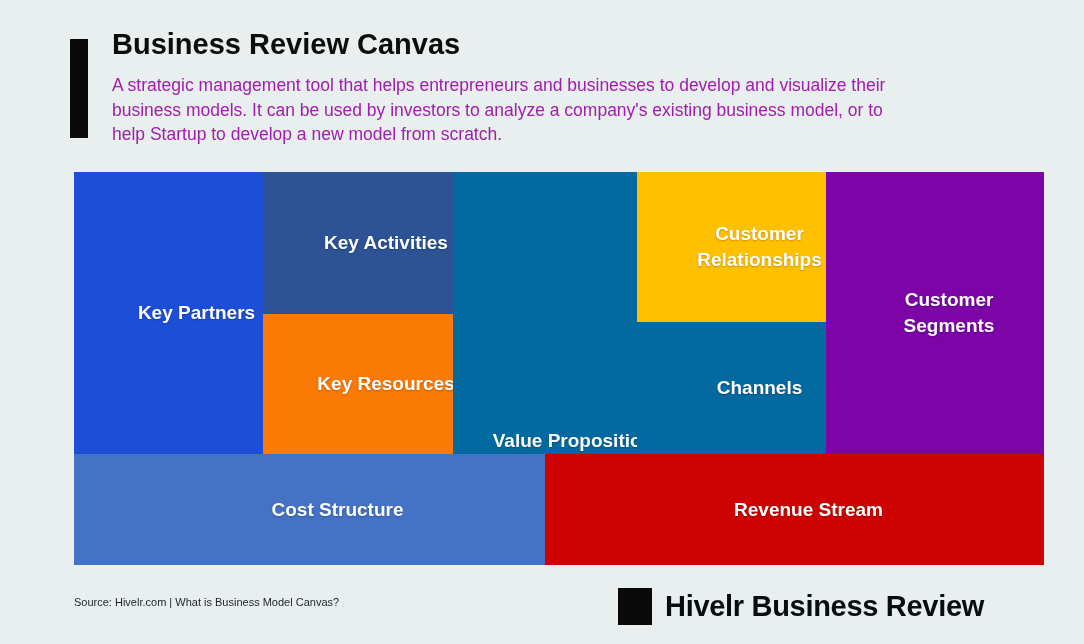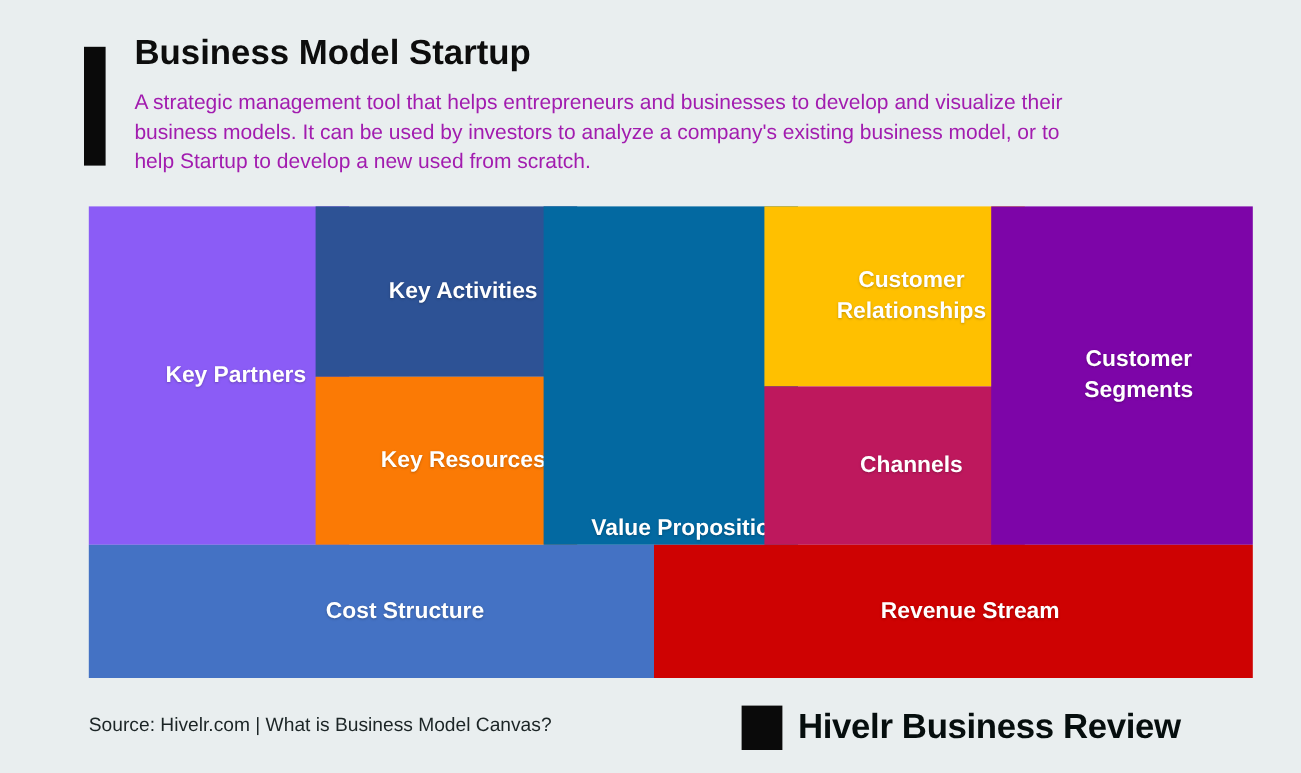--- a/index.html
+++ b/index.html
@@ -47,65 +47,65 @@
   .b-vp { left: 379px; top: 0;     width: 184px; height: 282px; }
   .b-cr { left: 563px; top: 0;     width: 189px; height: 150px; }
   .b-ch { left: 563px; top: 150px; width: 189px; height: 132px; }
   .b-cs { left: 752px; top: 0;     width: 190px; height: 282px; }
   .b-co { left: 0;     top: 282px; width: 471px; height: 111px; }
   .b-re { left: 471px; top: 282px; width: 471px; height: 111px; }
 
   
   .source {
     position: absolute; left: 74px; top: 596px;
-    font-size: 16px; color: #1c2526;
+    font-size: 11px; color: #1c2526;
   }
   .brand {
     position: absolute; left: 618px; top: 585px; height: 42px;
     display: flex; align-items: center;
   }
   .brand-square {
     width: 34px; height: 37px; margin-right: 13px;
   }
   .brand-name {
     font-size: 29px; font-weight: bold; color: #060e0e;
     letter-spacing: -0.3px; white-space: nowrap;
   }
 </style>
 </head>
 <body>
 
 <div class="page">
 
   <div class="accent-bar" style="background: rgb(10, 10, 10);"></div>
-  <div class="title">Business Model Startup</div>
+  <div class="title">Business Review Canvas</div>
   <div class="description">
     <div>A strategic management tool that helps entrepreneurs and businesses to develop and visualize their</div>
     <div>business models. It can be used by investors to analyze a company's existing business model, or to</div>
-    <div>help Startup to develop a new used from scratch.</div>
+    <div>help Startup to develop a new model from scratch.</div>
   </div>
 
   <div class="bmc">
-    <div class="block b-kp" style="background: #8b5cf6;">
+    <div class="block b-kp" style="background: #1d4ed8;">
       <span>Key Partners</span>
     </div>
     <div class="block b-ka" style="background: rgb(45, 82, 149);">
       <span>Key Activities</span>
     </div>
     <div class="block b-kr" style="background: rgb(251, 122, 5);">
       <span>Key Resources</span>
     </div>
     <div class="block b-vp" style="background: #0369a1; align-items: flex-end;">
       <span>Value Proposition</span>
     </div>
     <div class="block b-cr" style="background: rgb(255, 192, 0);">
       <span>Customer
 Relationships</span>
     </div>
-    <div class="block b-ch" style="background: #be185d;">
+    <div class="block b-ch" style="background: #0369a1;">
       <span>Channels</span>
     </div>
     <div class="block b-cs" style="background: rgb(125, 5, 168);">
       <span>Customer
 Segments</span>
     </div>
     <div class="block b-co" style="background: rgb(68, 114, 196);">
       <span>Cost Structure</span>
     </div>
     <div class="block b-re" style="background: rgb(206, 2, 2);">

